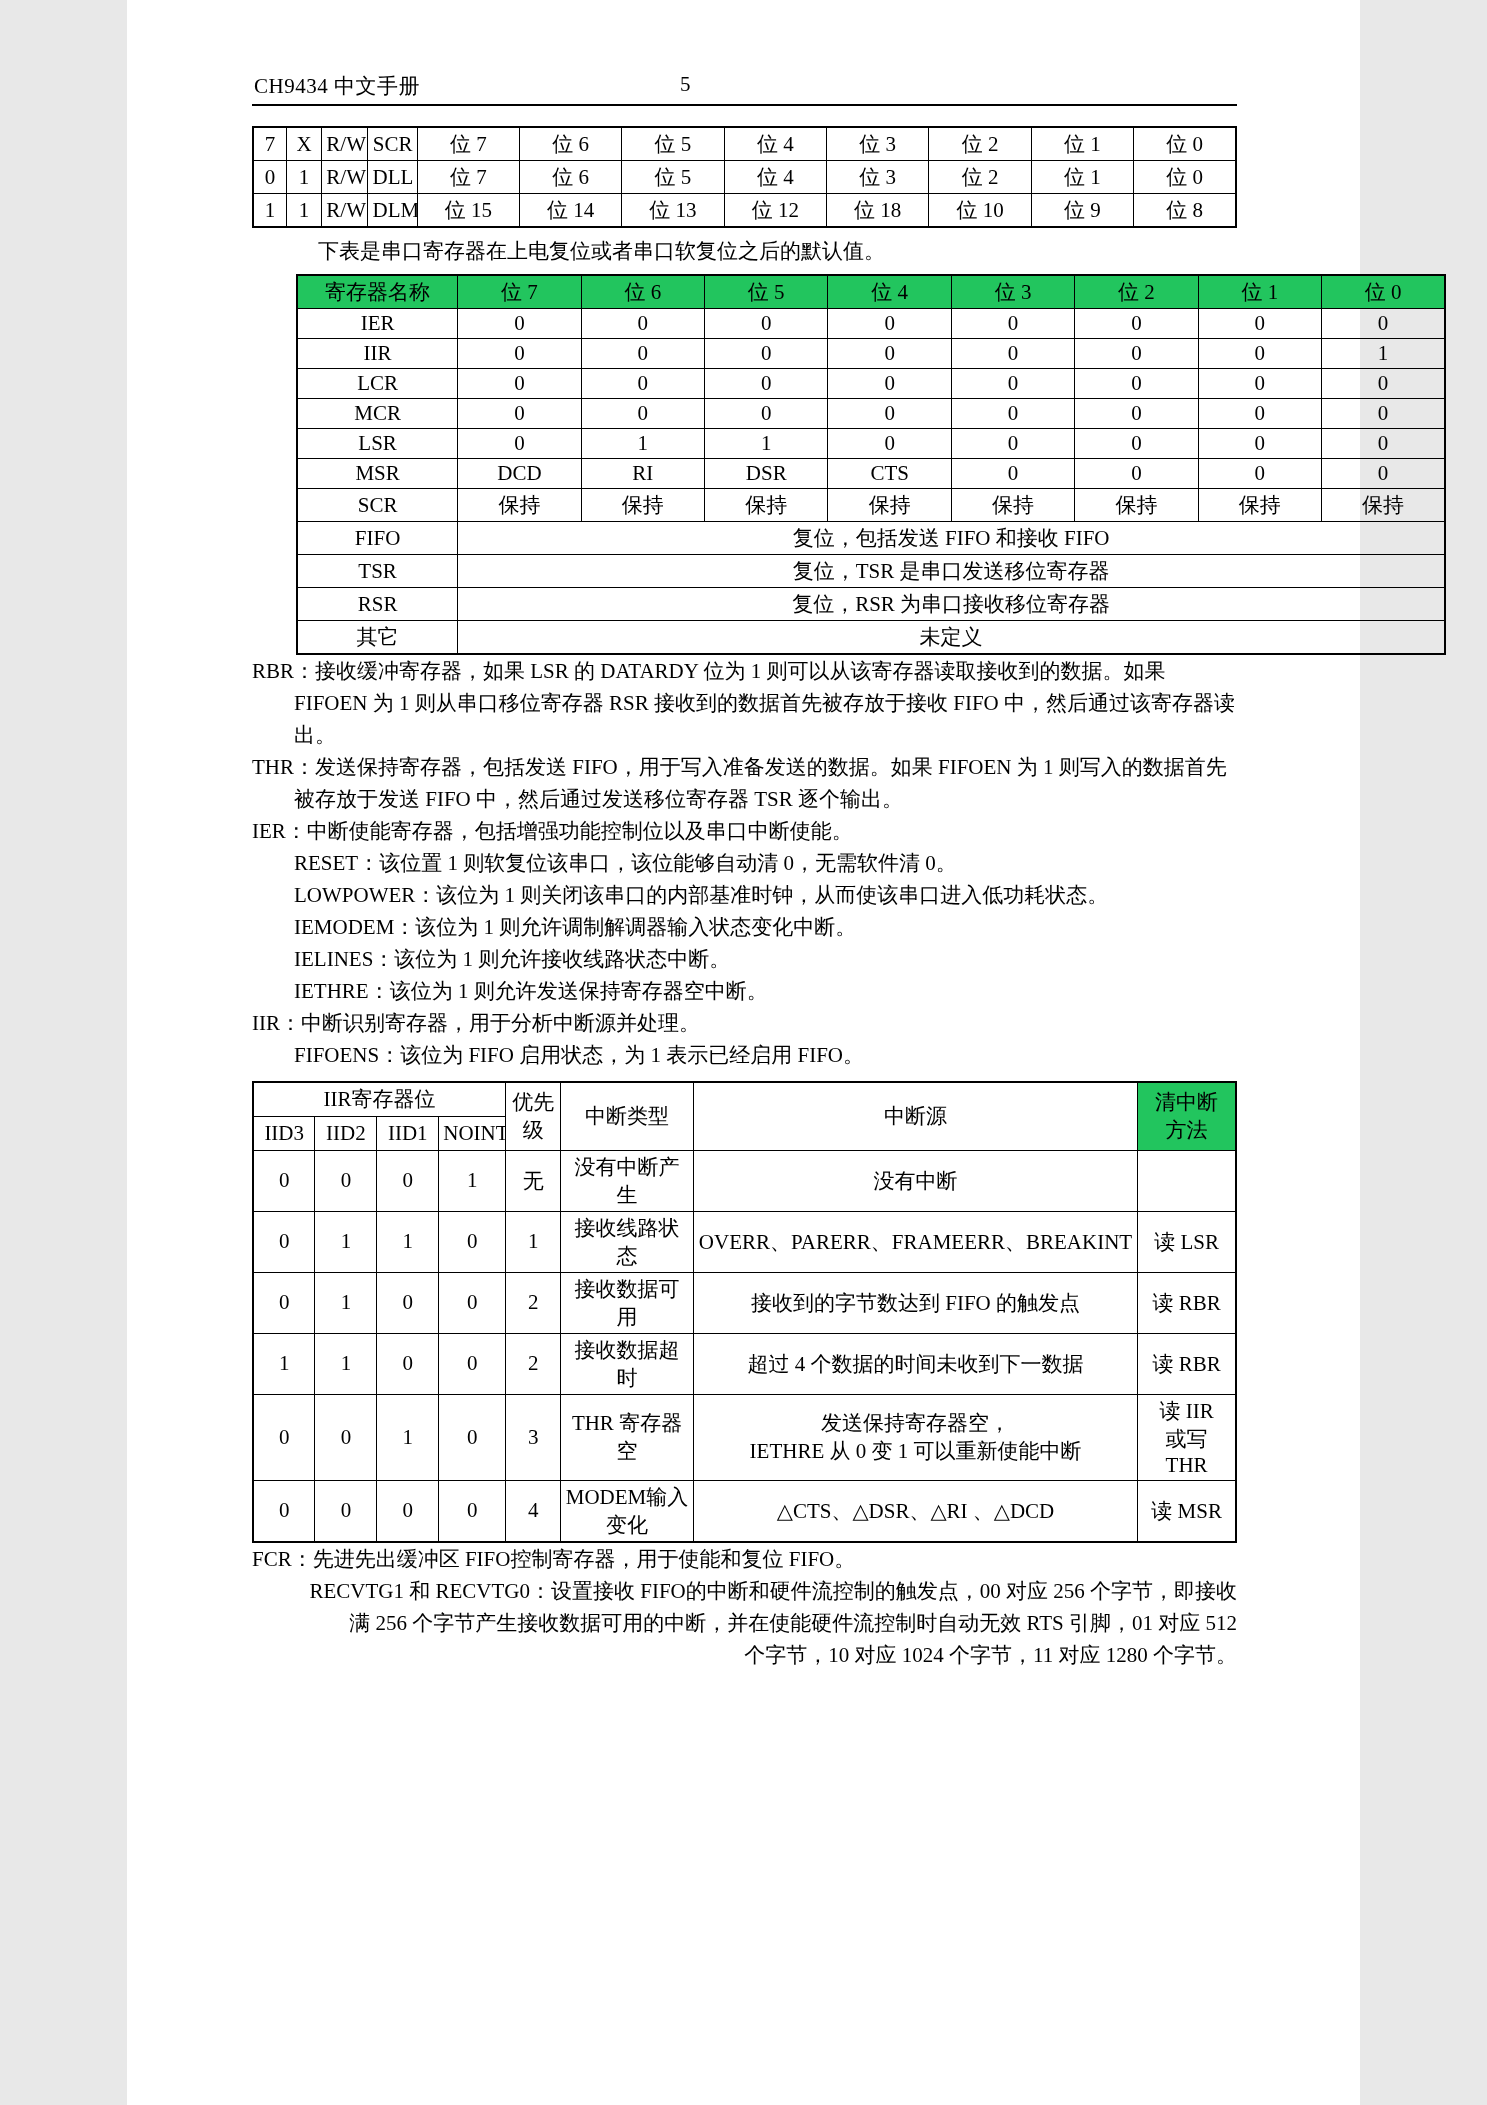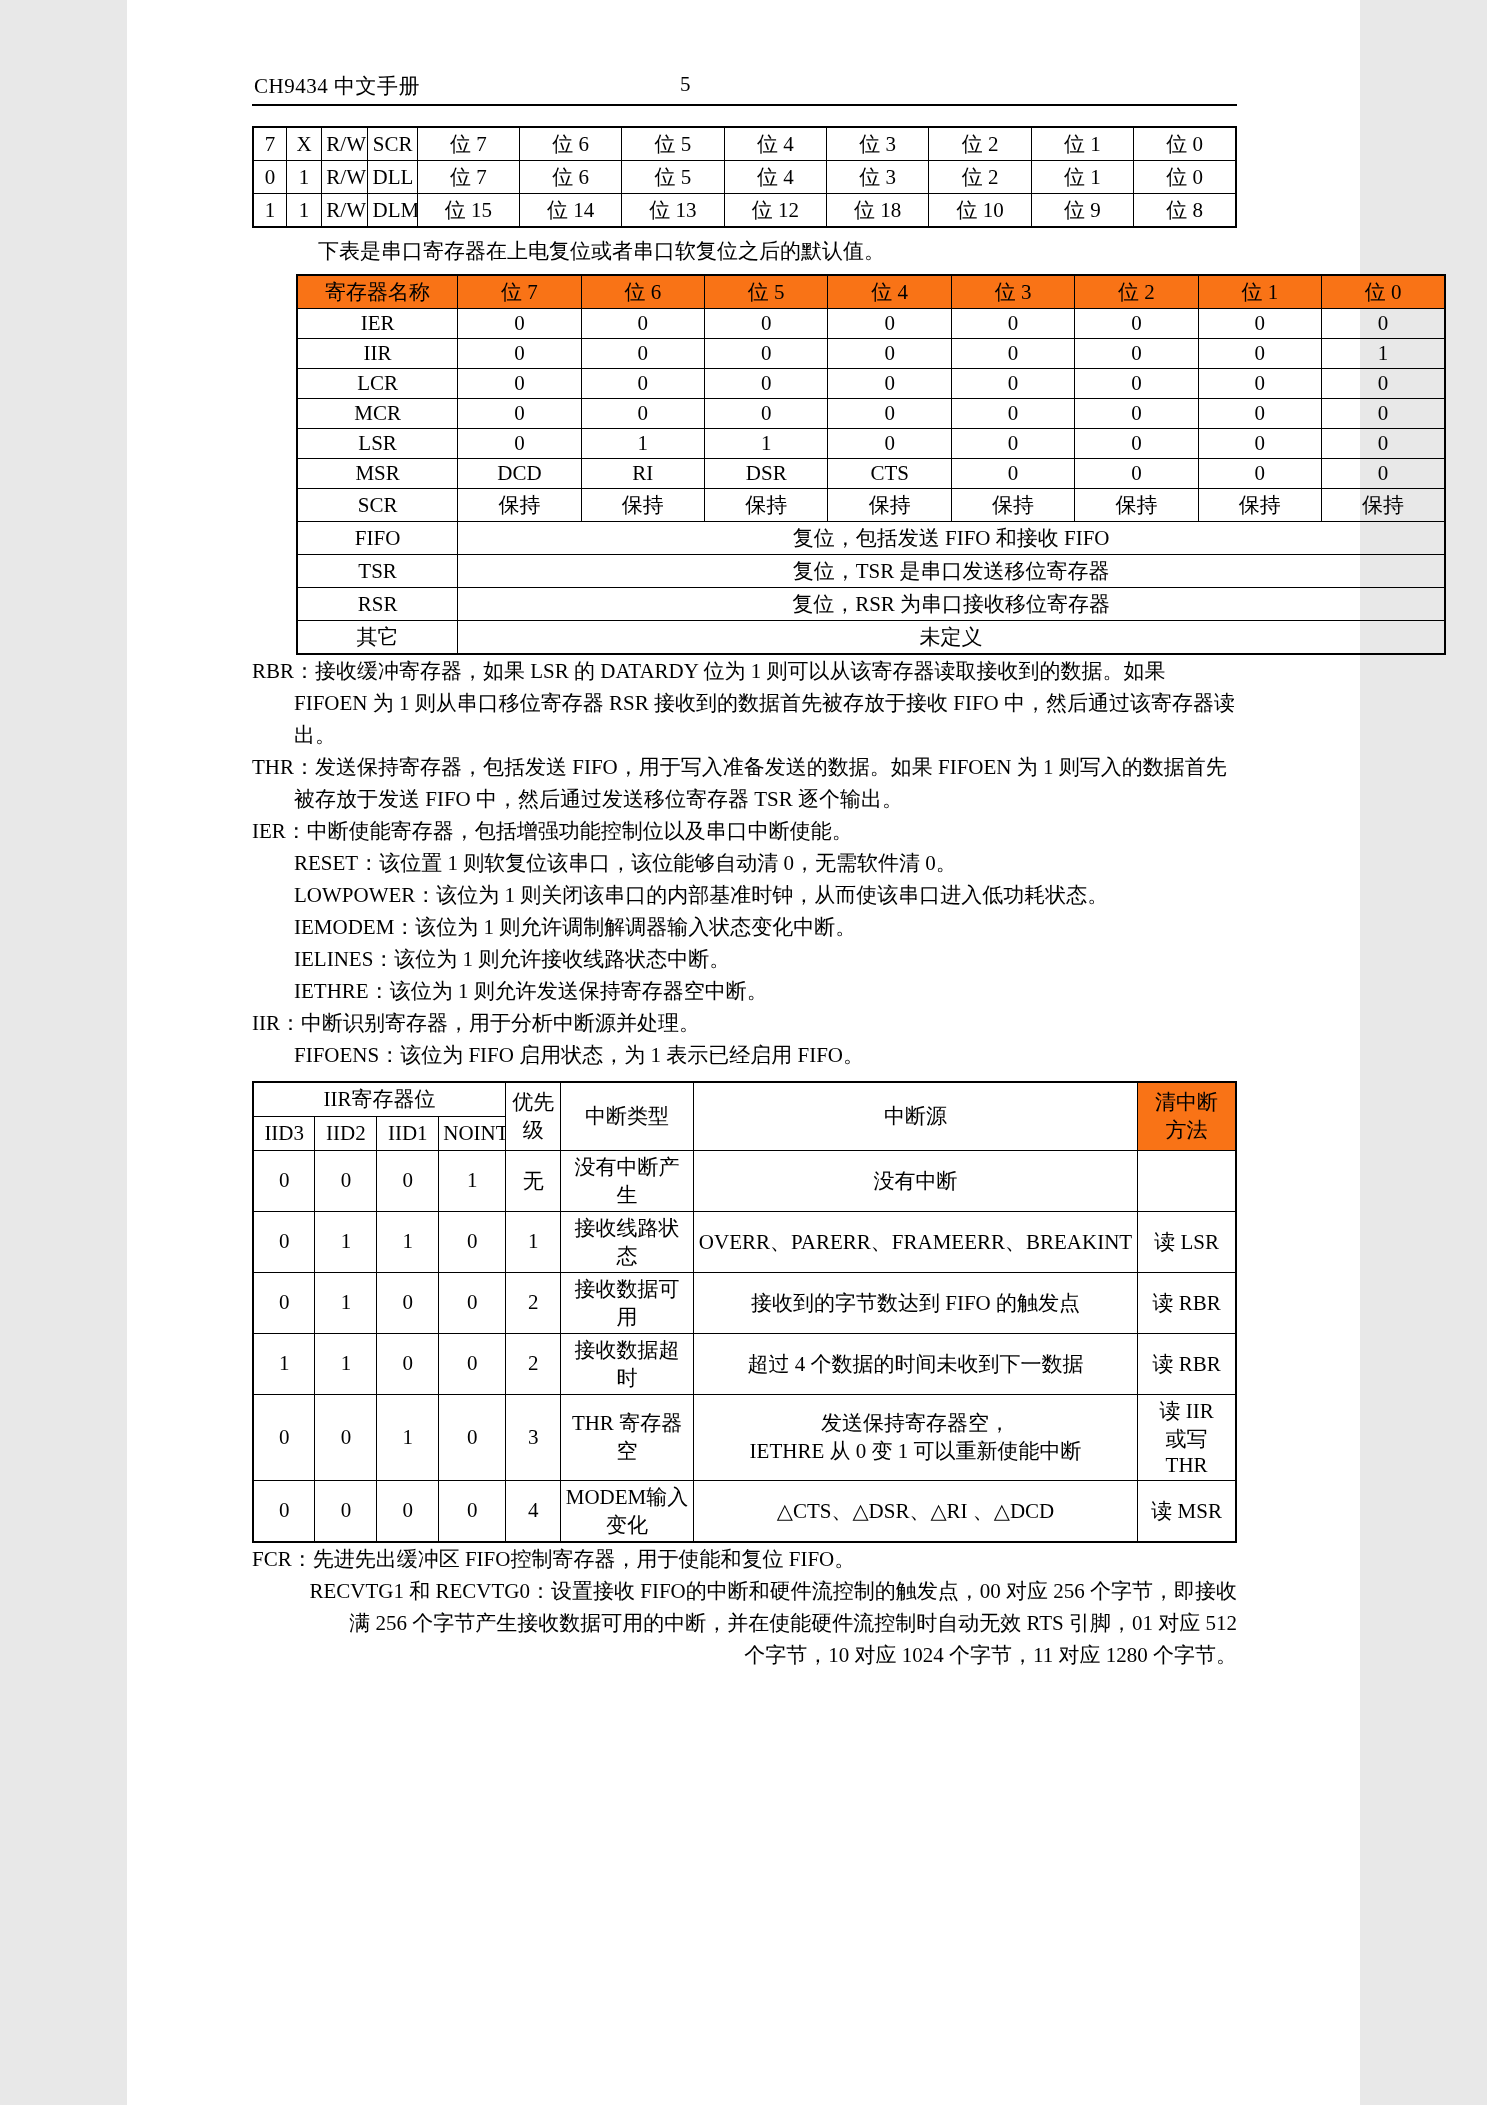--- a/index.html
+++ b/index.html
@@ -34,21 +34,21 @@
   td, th {
     border: 1px solid #000;
     text-align: center;
     vertical-align: middle;
     padding: 2px 4px;
     font-weight: normal;
     font-size: 21px;
     overflow: hidden;
   }
   .pre { white-space: pre-line; }
-  .grayhead { background: #f97316; }
+  .grayhead { background: #22c55e; }
 
   
   .reg-table { width: 100%; }
   .reg-table td { height: 32px; }
 
   
   .default-table { width: 1150px; margin-left: 44px; margin-top: 2px; }
   .default-table td, .default-table th { height: 30px; }
 
   .intro { margin: 8px 0 8px 66px; line-height: 30px; }

